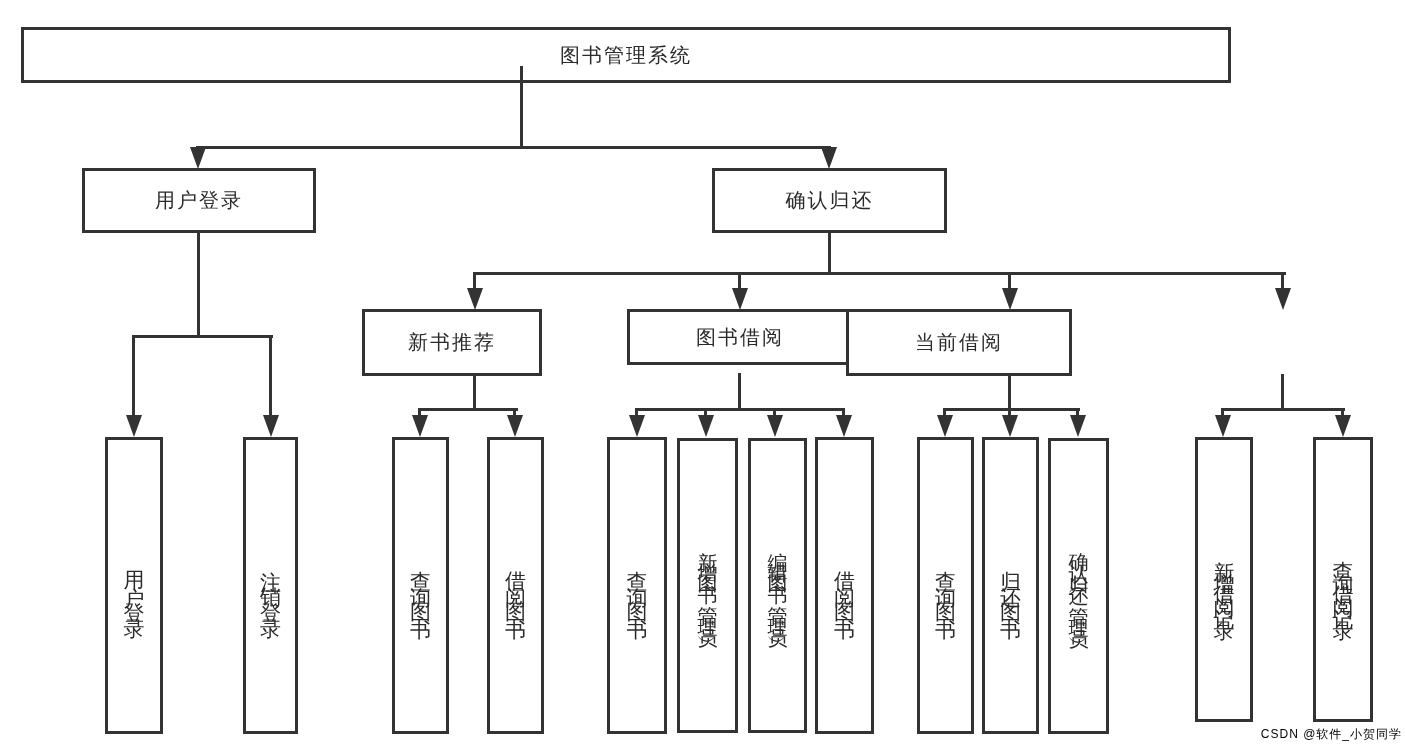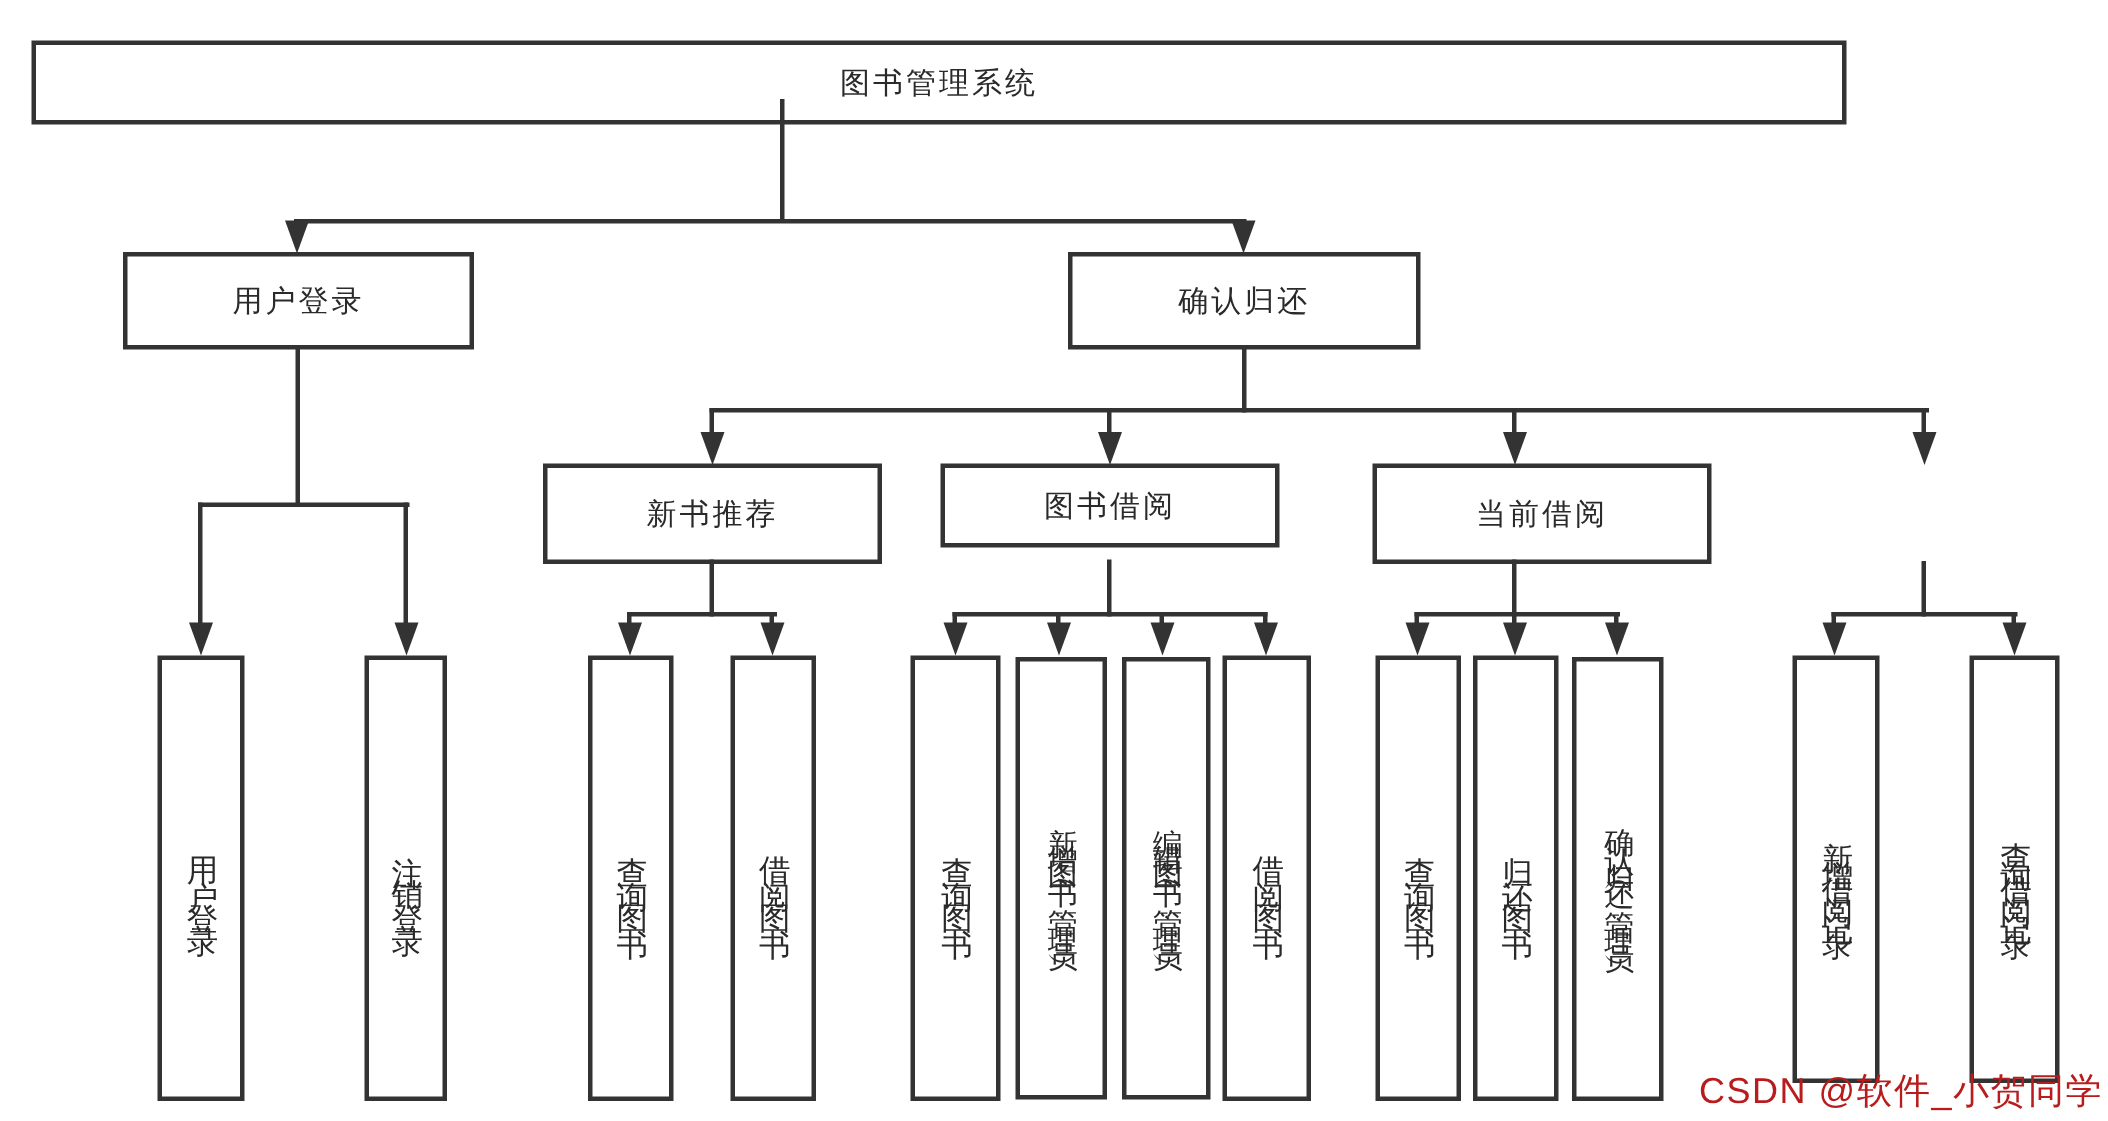--- a/index.html
+++ b/index.html
@@ -36,50 +36,50 @@
     position: absolute;
     width: 0; height: 0;
     border-left: 8px solid transparent;
     border-right: 8px solid transparent;
     border-top: 22px solid #333333;
   }
   .watermark {
     position: absolute;
     right: 3px;
     bottom: 4px;
-    font-size: 24px;
+    font-size: 12px;
     letter-spacing: 1px;
-    color: #b91c1c;
+    color: #000000;
     z-index: 5;
     text-align: center;
   }
 </style>
 </head>
 <body>
 
 <div class="canvas">
 
   <div class="box hbox" style="left:21px; top:27px; width:1210px; height:56px;align-items:center;">
     <span>图书管理系统</span>
   </div>
 
   <div class="box hbox" style="left:82px; top:168px; width:234px; height:65px;">
     <span>用户登录</span>
   </div>
   <div class="box hbox" style="left:712px; top:168px; width:235px; height:65px;">
     <span>确认归还</span>
   </div>
 
-  <div class="box hbox" style="left:362px; top:309px; width:226px; height:67px;">
+  <div class="box hbox" style="left:362px; top:309px; width:180px; height:67px;">
     <span>新书推荐</span>
   </div>
   <div class="box hbox" style="left:627px; top:309px; width:226px; height:56px;">
     <span>图书借阅</span>
   </div>
-  <div class="box hbox" style="left:915px; top:309px; width:226px; height:67px;">
+  <div class="box hbox" style="left:846px; top:309px; width:226px; height:67px;">
     <span>当前借阅</span>
   </div>
 
   <div class="box vbox" style="left:105px; top:437px; width:58px; height:297px;">
     <span class="vs4">用户登录</span>
   </div>
   <div class="box vbox" style="left:243px; top:437px; width:55px; height:297px;">
     <span class="vs4">注销登录</span>
   </div>
 

